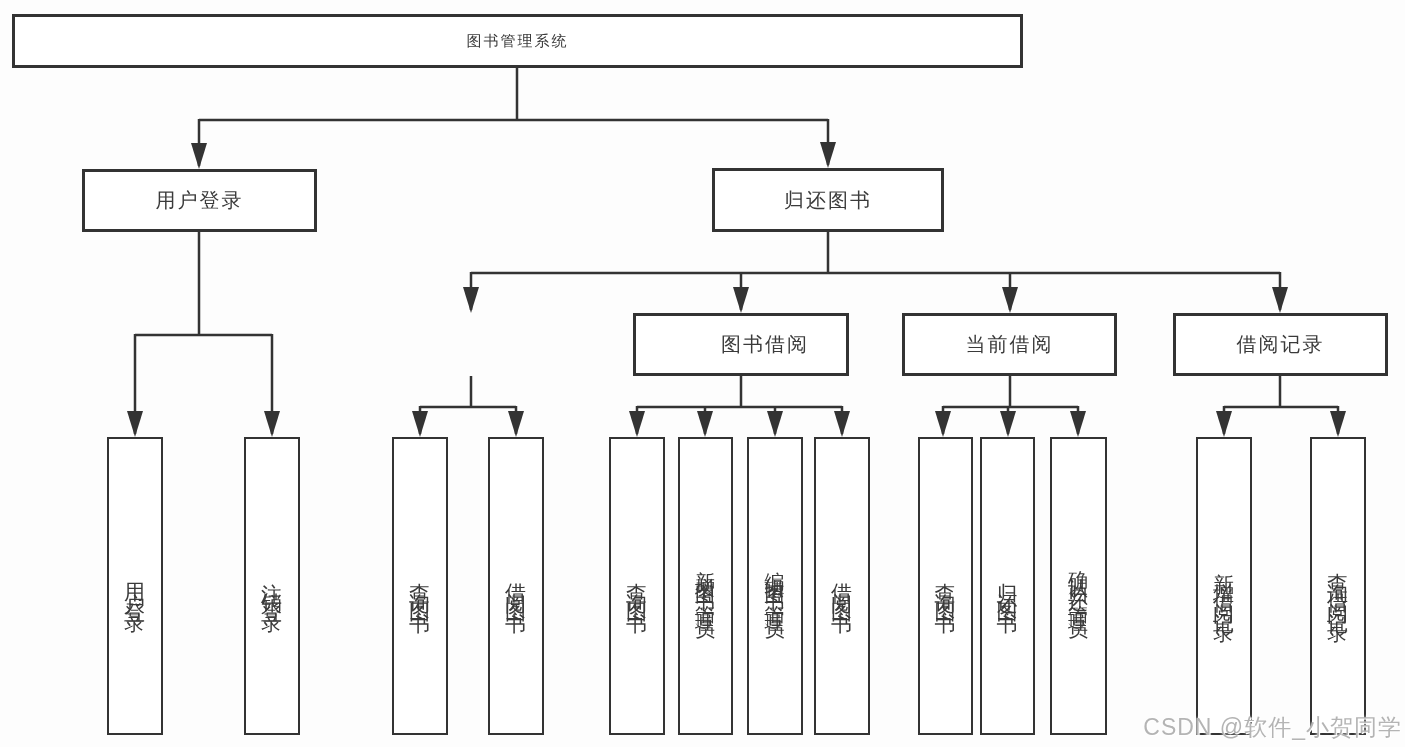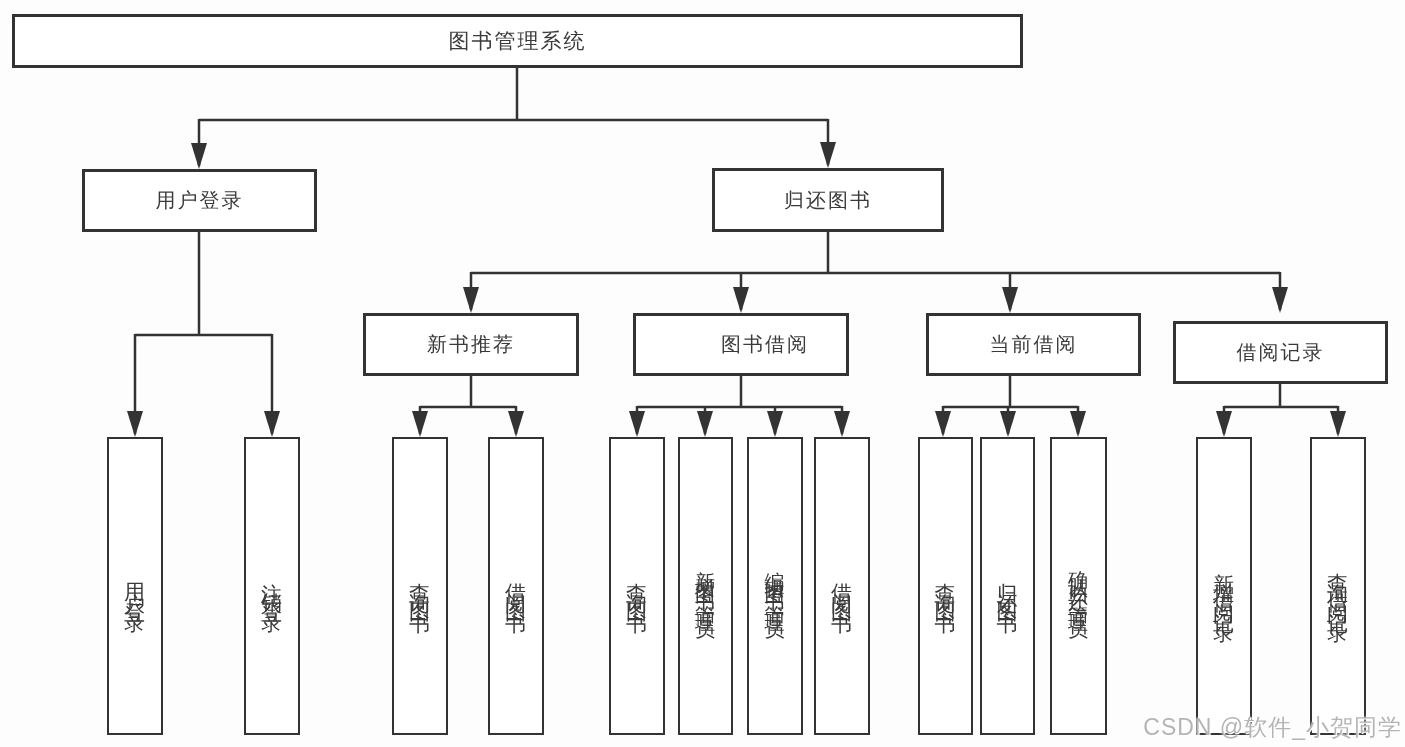--- a/index.html
+++ b/index.html
@@ -7,21 +7,21 @@
     position:relative;width:1405px;height:747px;background:#fdfdfd;overflow:hidden;
     font-family:"Liberation Sans", sans-serif;
   }
   svg.connectors{position:absolute;left:0;top:0;z-index:1;pointer-events:none;}
   .node{
     position:absolute;box-sizing:border-box;z-index:2;
     border:3px solid #333333;background:#ffffff;color:#3a3a3a;
     display:flex;align-items:center;justify-content:center;
     font-size:20px;letter-spacing:2px;white-space:nowrap;
   }
-  .node.root{font-size:21px;}
+  .node.root{font-size:15px;}
   .leaf{
     position:absolute;box-sizing:border-box;z-index:2;top:437px;height:298px;
     border:2.5px solid #333333;background:#ffffff;color:#3a3a3a;
     display:flex;align-items:center;justify-content:center;
   }
   .leaf .vtext{
     writing-mode:vertical-rl;text-orientation:mixed;
     font-size:21px;letter-spacing:10px;line-height:1;color:#3a3a3a;
   }
   .leaf .vtext.long{font-size:20px;letter-spacing:7px;}
@@ -91,30 +91,27 @@
     <span>图书管理系统</span>
   </div>
 
   <div class="node" style="left:82px;top:169px;width:235px;height:63px;">
     <span>用户登录</span>
   </div>
   <div class="node" style="left:712px;top:168px;width:232px;height:64px;">
     <span>归还图书</span>
   </div>
 
-  <div class="node" style="left:363px;top:313px;width:216px;height:63px;">
-    <span>新书推荐</span>
-  </div>
   <div class="node" style="left:633px;top:313px;width:216px;height:63px;padding-left:48px;">
     <span>图书借阅</span>
   </div>
-  <div class="node" style="left:902px;top:313px;width:215px;height:63px;margin-left:24px;">
+  <div class="node" style="left:902px;top:313px;width:215px;height:63px;">
     <span>当前借阅</span>
   </div>
-  <div class="node" style="left:1173px;top:321px;width:215px;height:63px;">
+  <div class="node" style="left:1173px;top:313px;width:215px;height:63px;">
     <span>借阅记录</span>
   </div>
 
   <div class="leaf" style="left:107px;width:56px;">
     <span class="vtext">用户登录</span>
   </div>
   <div class="leaf" style="left:244px;width:56px;">
     <span class="vtext">注销登录</span>
   </div>
 

